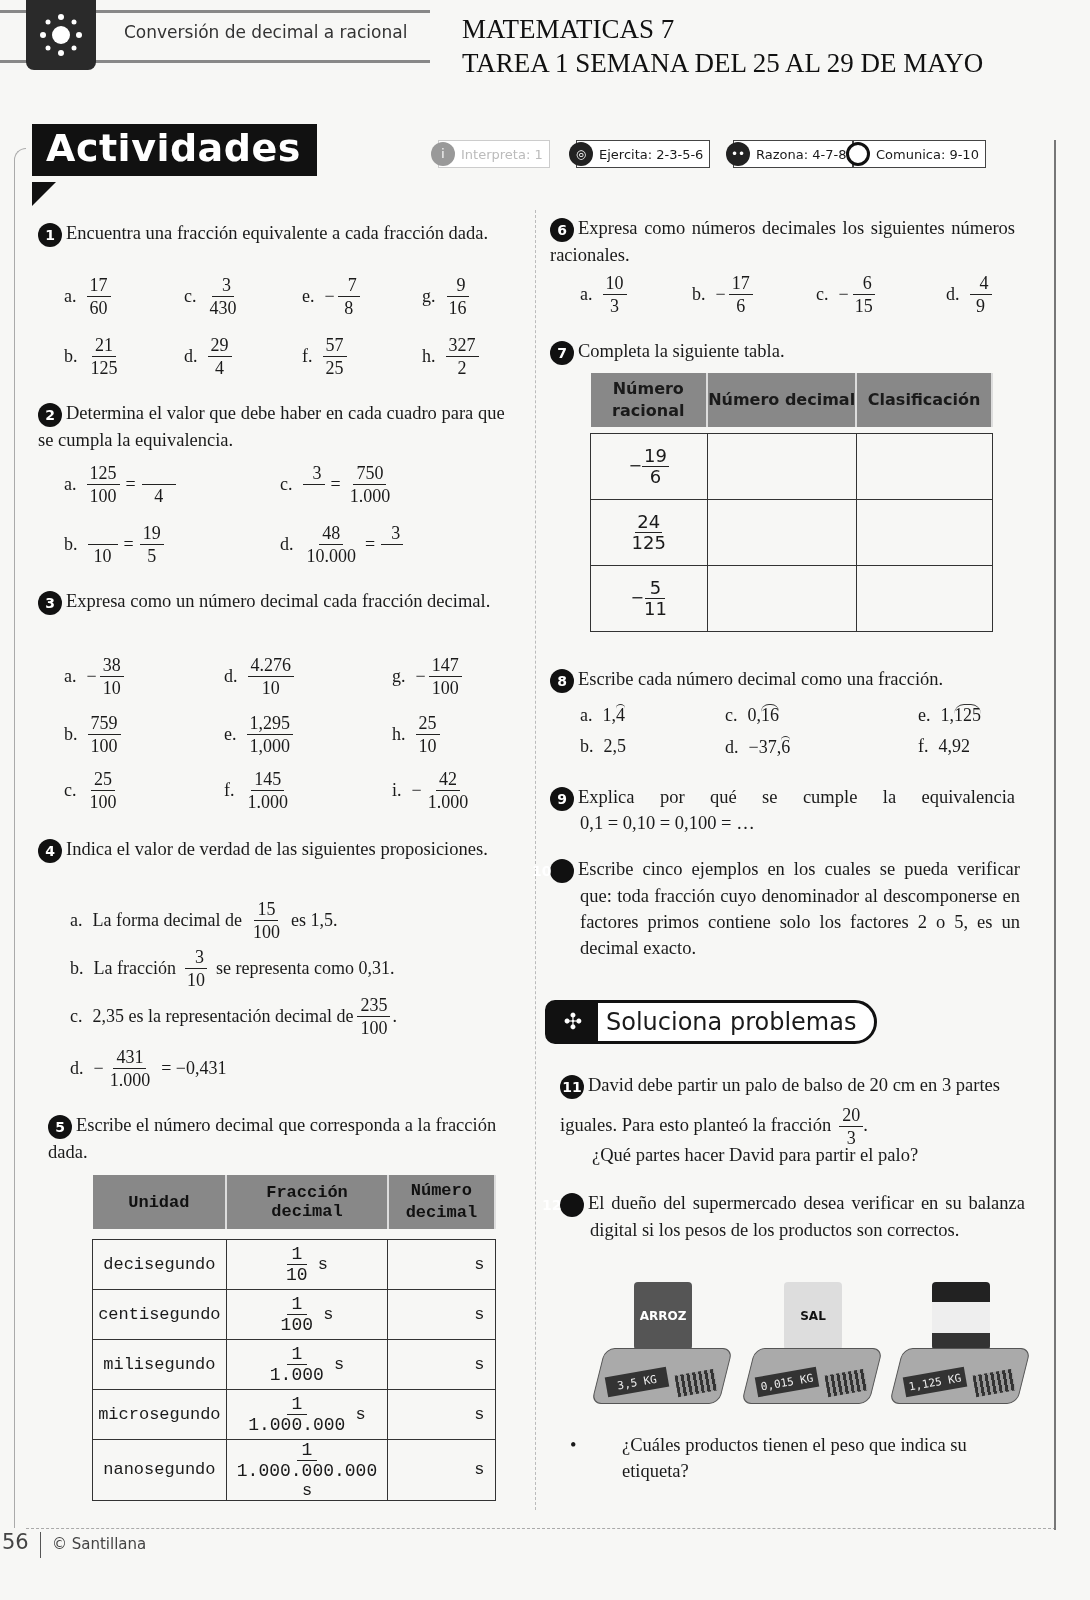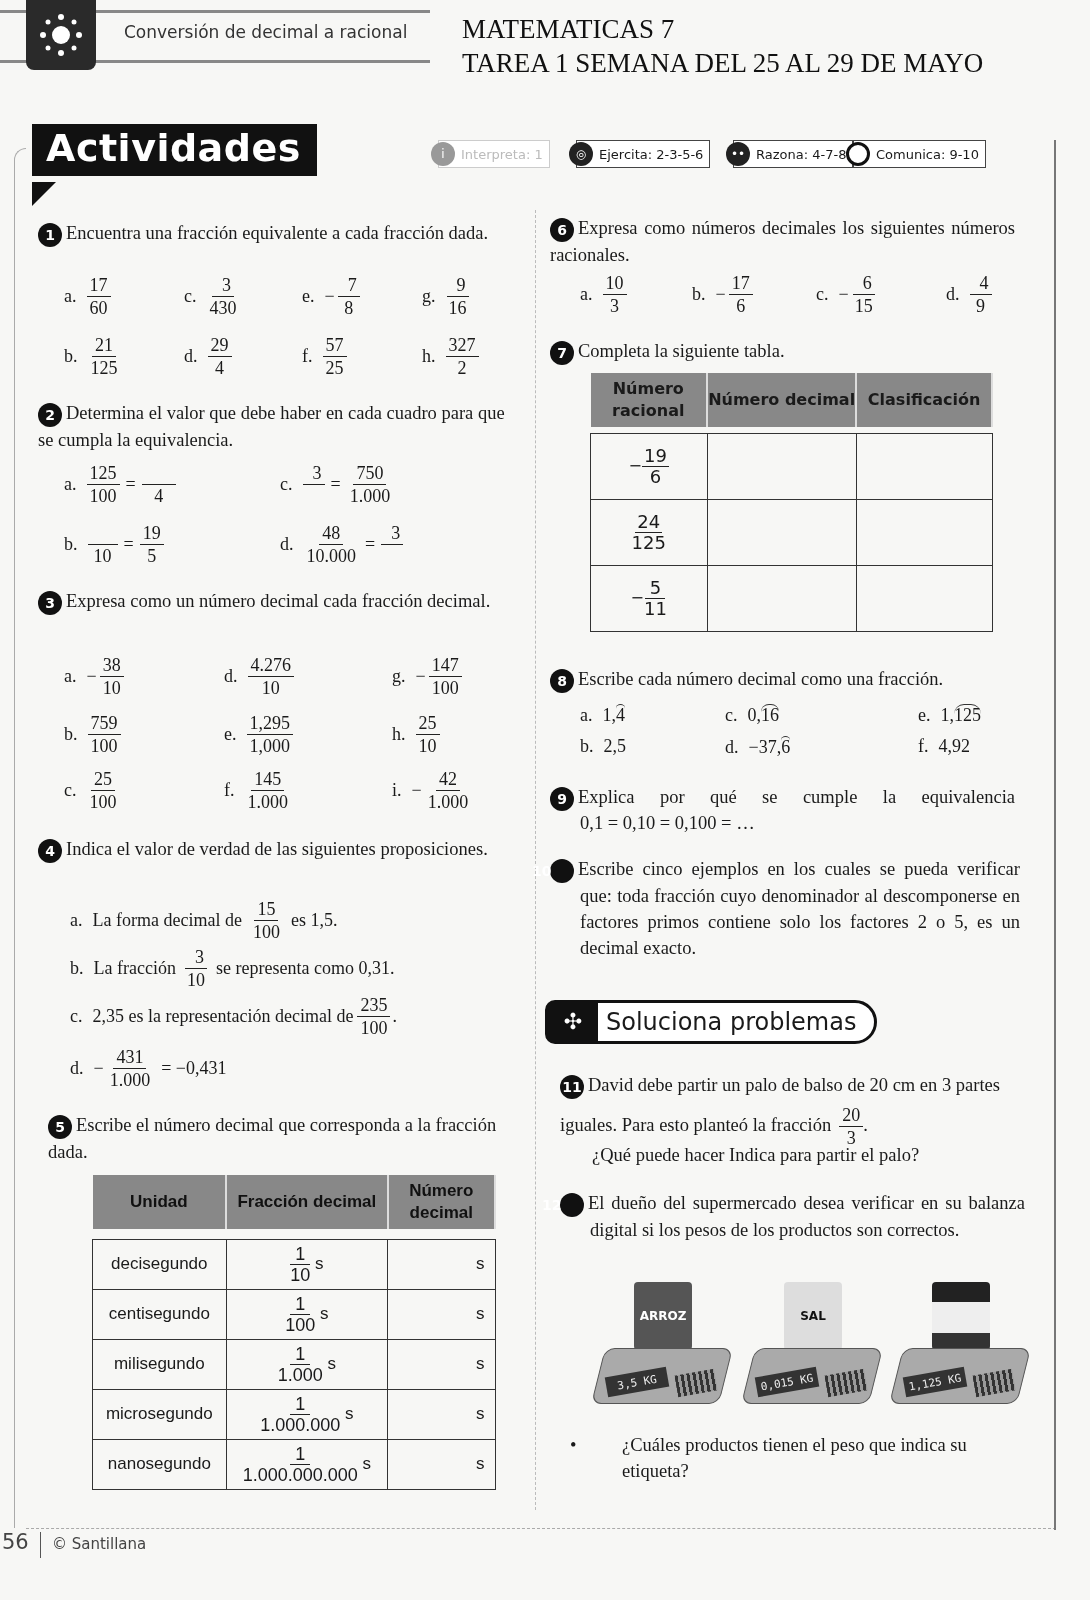--- a/index.html
+++ b/index.html
@@ -26,21 +26,21 @@
 .num{display:inline-flex;width:24px;height:24px;border-radius:50%;background:#111;color:#fff;font-size:14px;font-weight:bold;align-items:center;justify-content:center;font-family:"DejaVu Sans",sans-serif;vertical-align:middle;margin-right:4px}
 .stmt{position:absolute;font-size:18.5px;line-height:26px}
 .item{position:absolute;font-size:18px;display:flex;align-items:center}
 .lbl{margin-right:10px}
 .frac{display:inline-flex;flex-direction:column;align-items:center;font-size:18px;line-height:22px;vertical-align:middle}
 .frac .n{border-bottom:1.5px solid #222;padding:0 3px;min-width:22px;text-align:right}
 .frac .d{text-align:center;padding:0 3px}
 .minus{margin-right:3px}
 
 table{border-collapse:collapse}
-.t5{position:absolute;left:92px;top:1175px;width:404px;font-family:Liberation Sans, sans-serif;font-size:17px}
+.t5{position:absolute;left:92px;top:1175px;width:404px;font-family:Liberation Mono, monospace;font-size:17px}
 .t5 th{background:#888;color:#111;font-weight:bold;height:54px;border-right:2px solid #ddd;font-size:17px}
 .t5 td{border:1.5px solid #333;height:50px;text-align:center}
 .t5 .gap td{border:none;height:10px}
 .t7{position:absolute;left:590px;top:373px;width:403px;font-family:"DejaVu Sans",sans-serif;font-size:16px}
 .t7 th{background:#888;height:54px;font-weight:bold;border-right:2px solid #ddd;line-height:22px}
 .t7 td{border:1.5px solid #333;height:66px;text-align:center}
 .t7 .gap td{border:none;height:6px}
 .sfrac{display:inline-flex;flex-direction:column;align-items:center;line-height:20px;font-size:18px;vertical-align:middle}
 .sfrac .n{border-bottom:1.5px solid #222;padding:0 2px;min-width:20px;text-align:center}
 
@@ -486,21 +486,21 @@
 
 <div class="sol">
   <span class="icon">✣</span>
   <span class="txt">Soluciona problemas</span>
 </div>
 
 <div class="stmt" style="left:560px;top:1066px;width:460px"><span class="num">11</span><span style="line-height:38px">David debe partir un palo de balso de 20 cm en 3 partes iguales. Para esto planteó la fracción</span><span class="frac" style="margin-left:8px">
       <span class="n">20</span>
       <span class="d">3</span>
     </span><span>.</span></div>
-<div class="stmt" style="left:592px;top:1142px">¿Qué puede hacer Indica para partir el palo?</div>
+<div class="stmt" style="left:592px;top:1142px">¿Qué partes hacer David para partir el palo?</div>
 
 <div class="stmt" style="left:560px;top:1190px;width:465px;text-align:justify;padding-left:30px;text-indent:-30px"><span class="num">12</span><span>El dueño del supermercado desea verificar en su balanza digital si los pesos de los productos son correctos.</span></div>
 
 <div class="scale" style="left:598px">
   <div class="prod">ARROZ</div>
   <div class="base"></div>
   <div class="disp">3,5 KG</div>
   <div class="keys"></div>
 </div>
 <div class="scale" style="left:748px">

